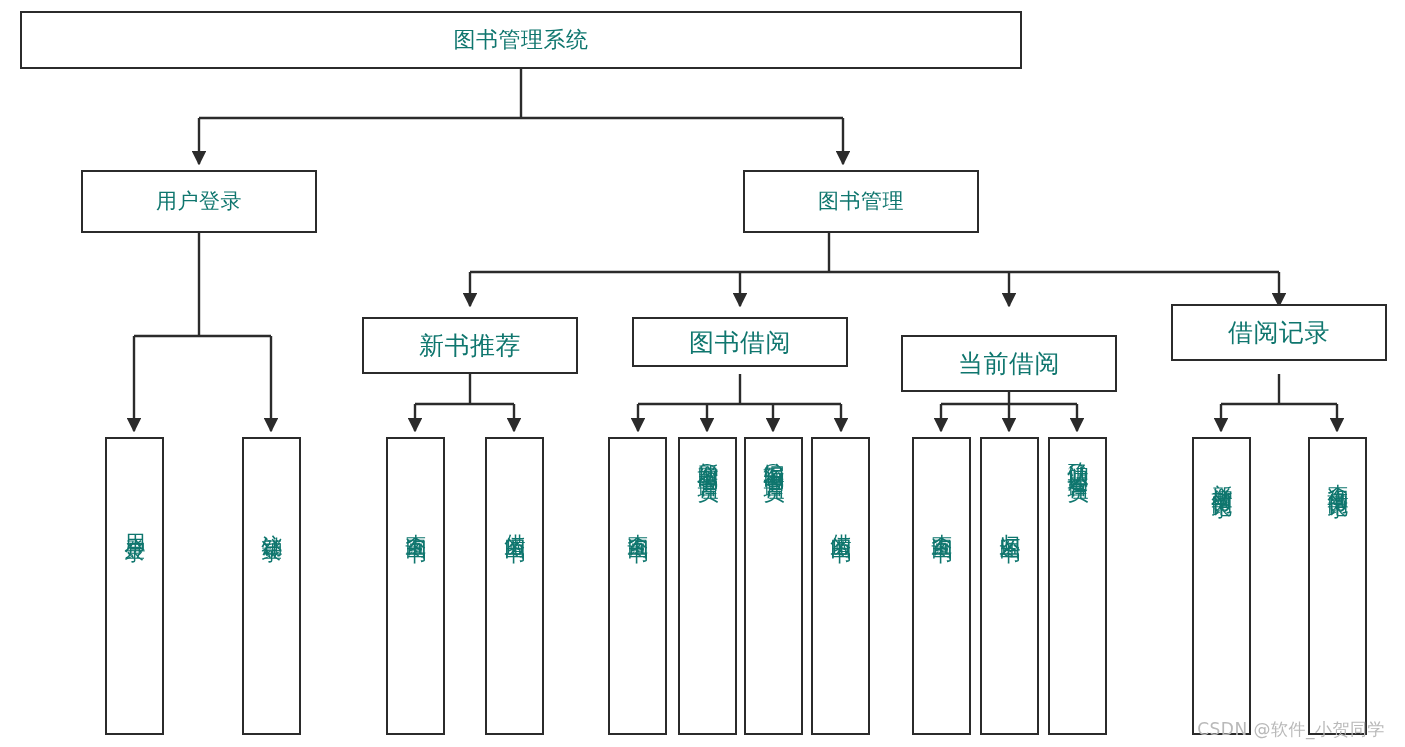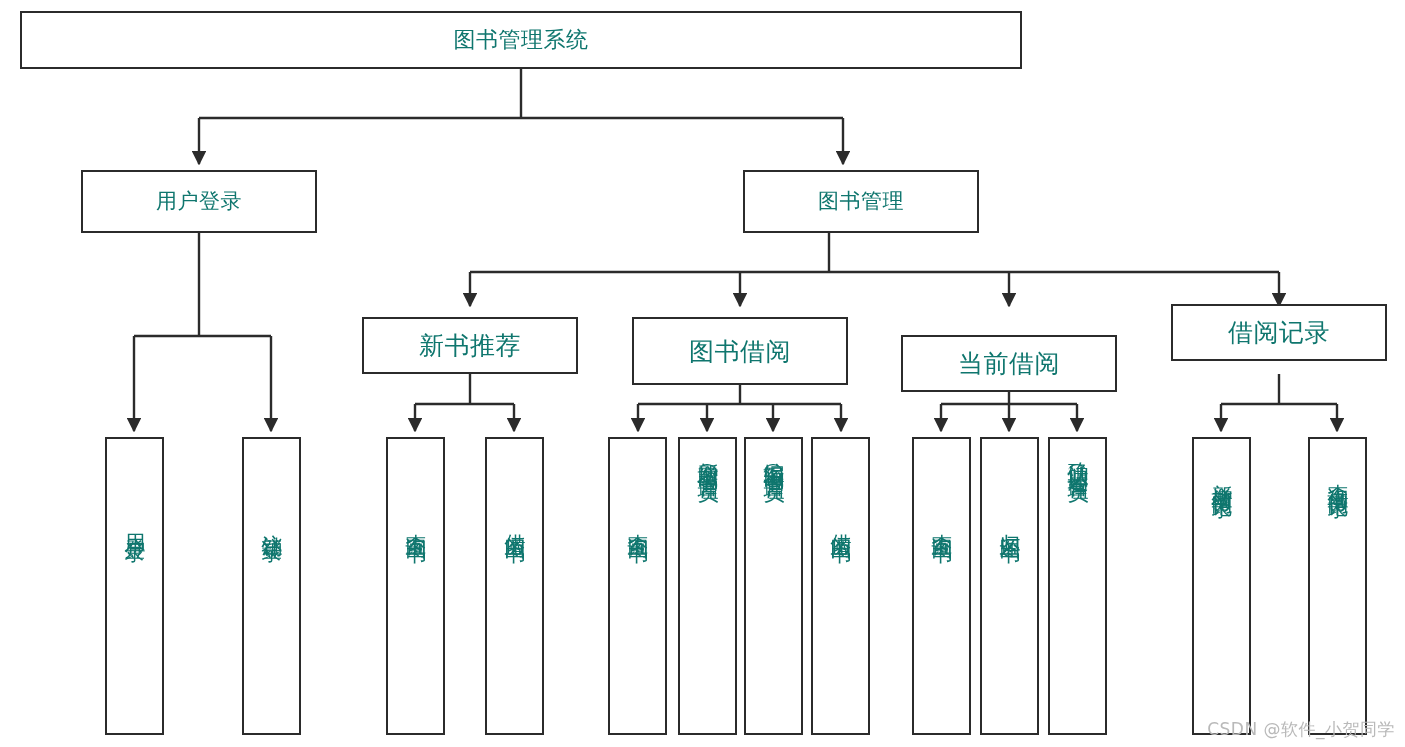--- a/index.html
+++ b/index.html
@@ -57,21 +57,21 @@
     text-orientation: upright;
     font-size: 21px;
     letter-spacing: 3px;
     line-height: 1;
   }
   .node.root .label { font-size: 22px; }
   .node.level1 .label { font-size: 21px; }
   .node.level2 .label { font-size: 25px; }
   #watermark {
     position: absolute;
-    right: 10px;
+    right: 20px;
     bottom: 6px;
     font-size: 17px;
     color: #b9b9b9;
     letter-spacing: 0.5px;
     white-space: pre;
     user-select: none;
   }
 </style>
 </head>
 <body>
@@ -135,21 +135,21 @@
   <div class="node horizontal level1" style="left:81px; top:170px; width:236px; height:63px;">
     <span class="label">用户登录</span>
   </div>
   <div class="node horizontal level1" style="left:743px; top:170px; width:236px; height:63px;">
     <span class="label">图书管理</span>
   </div>
 
   <div class="node horizontal level2" style="left:362px; top:317px; width:216px; height:57px;">
     <span class="label">新书推荐</span>
   </div>
-  <div class="node horizontal level2" style="left:632px; top:317px; width:216px; height:68px;">
+  <div class="node horizontal level2" style="left:632px; top:317px; width:216px; height:50px;">
     <span class="label">图书借阅</span>
   </div>
   <div class="node horizontal level2" style="left:901px; top:335px; width:216px; height:57px;">
     <span class="label">当前借阅</span>
   </div>
   <div class="node horizontal level2" style="left:1171px; top:304px; width:216px; height:57px;">
     <span class="label">借阅记录</span>
   </div>
 
   <div class="node vertical leaf" style="left:105px; top:437px; width:59px; height:298px; padding-top:78px;">

